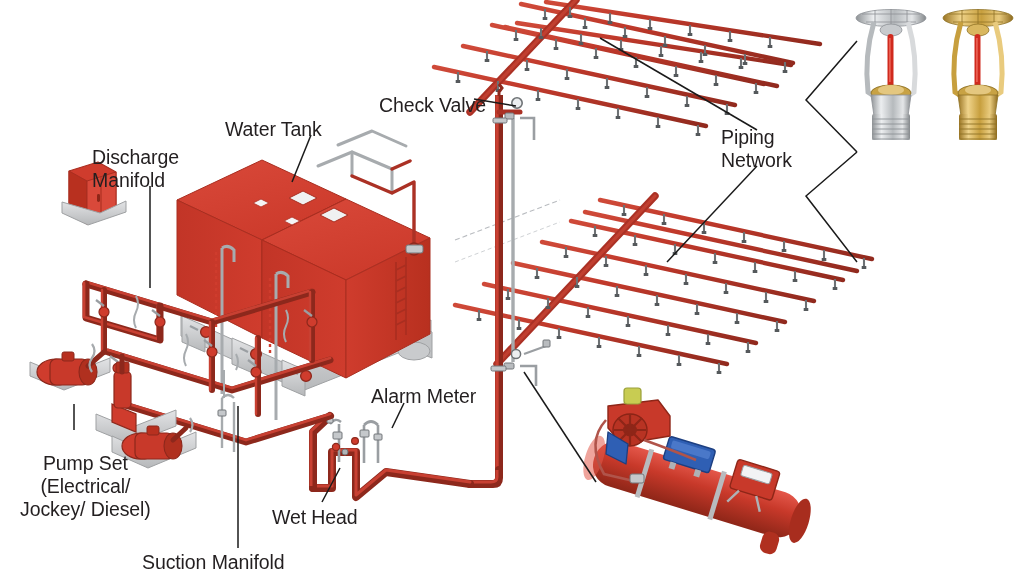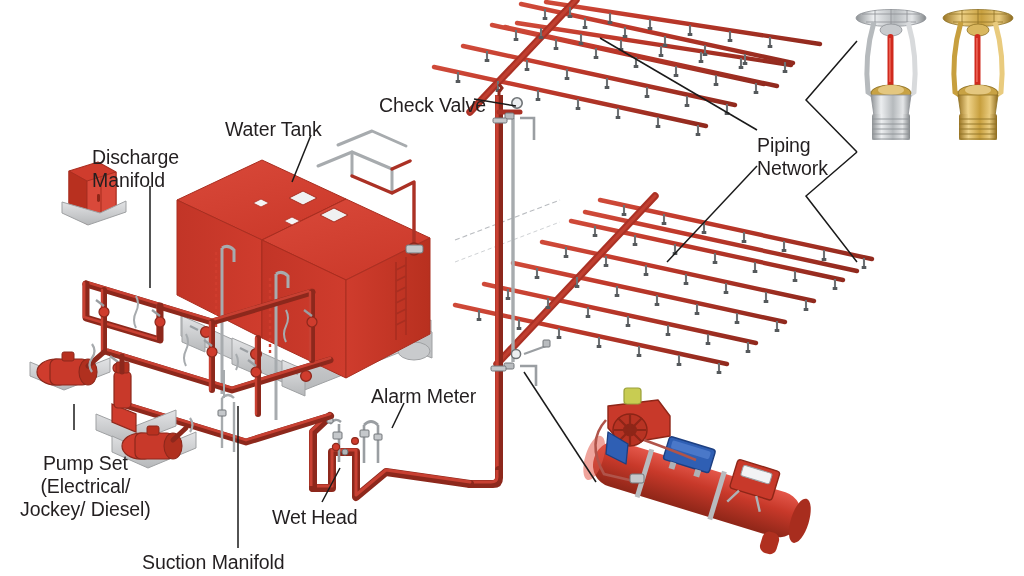--- a/index.html
+++ b/index.html
@@ -28,21 +28,21 @@
     font-family: "Liberation Sans", sans-serif;
     font-size: 19.5px;
     line-height: 1.17;
     letter-spacing: -0.1px;
     white-space: pre;
     pointer-events: auto;
   }
   .lbl-discharge { left: 92px; top: 146px; }
   .lbl-watertank { left: 225px; top: 118px; text-align: right; }
   .lbl-checkvalve { left: 379px; top: 94px; }
-  .lbl-piping    { left: 721px; top: 134px; margin-left: 36px; }
+  .lbl-piping    { left: 721px; top: 126px; }
   .lbl-sprinkler { left: 862px; top: 143px; }
   .lbl-flowmeter { left: 371px; top: 385px; }
   .lbl-zonectrl  { left: 557px; top: 484px; }
   .lbl-wetalarm  { left: 272px; top: 506px; }
   .lbl-pumpset   { left: 20px; top: 452px; text-align: center; }
   .lbl-suction   { left: 142px; top: 551px; }
 </style>
 </head>
 <body>
 

